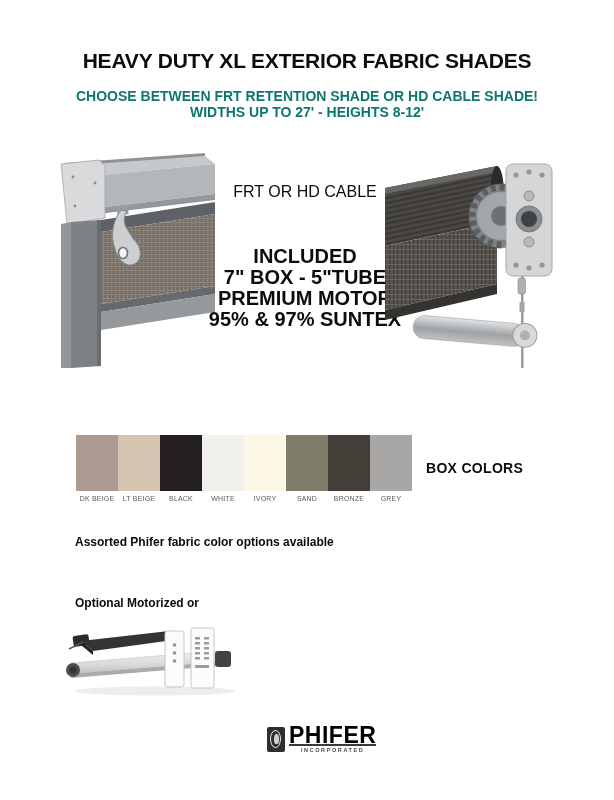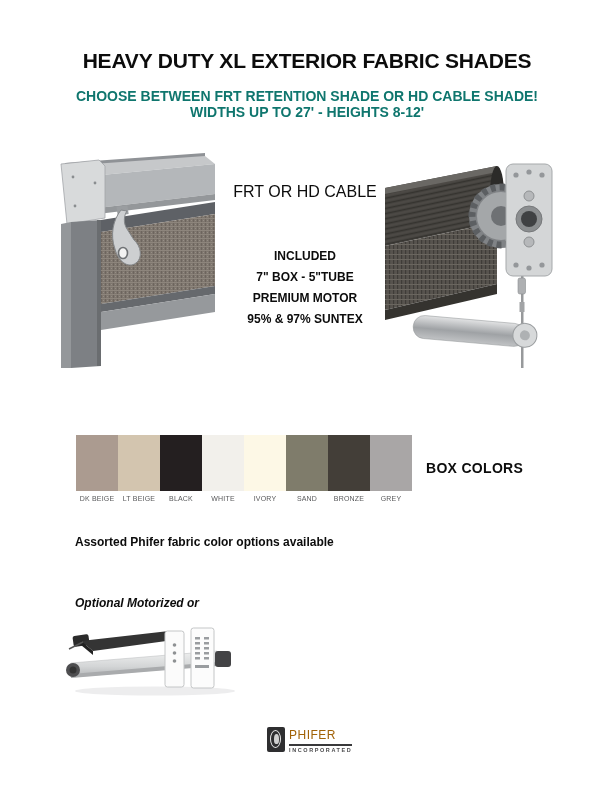--- a/index.html
+++ b/index.html
@@ -27,21 +27,21 @@
   .img-box { position: absolute; }
   .left-shade  { top: 150px; left: 57px;  width: 158px; height: 222px; }
   .right-shade { top: 162px; left: 385px; width: 170px; height: 208px; }
 
   .center-heading {
     position: absolute; top: 183px; left: 212px; width: 186px;
     text-align: center; font-size: 16px; font-weight: normal; color: #0c0c0c;
   }
   .included {
     position: absolute; top: 246px; left: 205px; width: 200px;
-    text-align: center; font-size: 12px; font-weight: bold;
+    text-align: center; font-size: 20px; font-weight: bold;
     line-height: 21px; color: #0c0c0c;
   }
 
   .swatch-row { position: absolute; top: 435px; left: 76px; display: flex; }
   .swatch { width: 42px; position: relative; }
   .swatch .chip { width: 42px; height: 56px; }
   .swatch .lbl {
     position: absolute; top: 60px; left: -6px; width: 54px;
     text-align: center; font-size: 7px; letter-spacing: 0.2px; color: #58595b;
     white-space: nowrap;
@@ -50,21 +50,21 @@
     position: absolute; top: 460px; left: 426px;
     font-size: 14px; font-weight: bold; letter-spacing: 0.3px; color: #0c0c0c;
   }
 
   .note-fabric {
     position: absolute; top: 535px; left: 75px;
     font-size: 12px; font-weight: bold; color: #0c0c0c;
   }
   .note-controls {
     position: absolute; top: 595px; left: 75px;
-    font-size: 12px; font-weight: bold; line-height: 17px; color: #0c0c0c; font-style: italic;
+    font-size: 12px; font-weight: bold; line-height: 17px; color: #0c0c0c;
   }
 
   .remotes { position: absolute; top: 625px; left: 65px; width: 175px; height: 72px; }
 
   .logo {
     position: absolute; top: 727px; left: 267px;
     display: flex; align-items: flex-start; gap: 4px;
   }
   .logo-emblem {
     width: 18px; height: 25px; background: #2e2e30; border-radius: 2px;
@@ -73,22 +73,22 @@
   .logo-emblem .oval {
     position: absolute; left: 3px; top: 3px; width: 11px; height: 18px;
     border: 1px solid #e8e8e8; border-radius: 50%;
   }
   .logo-emblem .crest {
     position: absolute; left: 6.5px; top: 7px; width: 5px; height: 10px;
     background: #cfcfcf; border-radius: 50% 50% 40% 40%;
   }
   .logo-text { display: flex; flex-direction: column; }
   .logo-name {
-    font-size: 12px; font-weight: 400; letter-spacing: 0.5px;
-    color: #a16207; line-height: 16px;
+    font-size: 23px; font-weight: 700; letter-spacing: 0.5px;
+    color: #000000; line-height: 16px;
   }
   .logo-rule { height: 2px; background: #39393b; margin-top: 1px; }
   .logo-sub {
     font-size: 5.5px; font-weight: bold; letter-spacing: 1.6px;
     color: #4a4a4c; margin-top: 1px; text-align: center;
   }
 </style>
 </head>
 <body>
 

